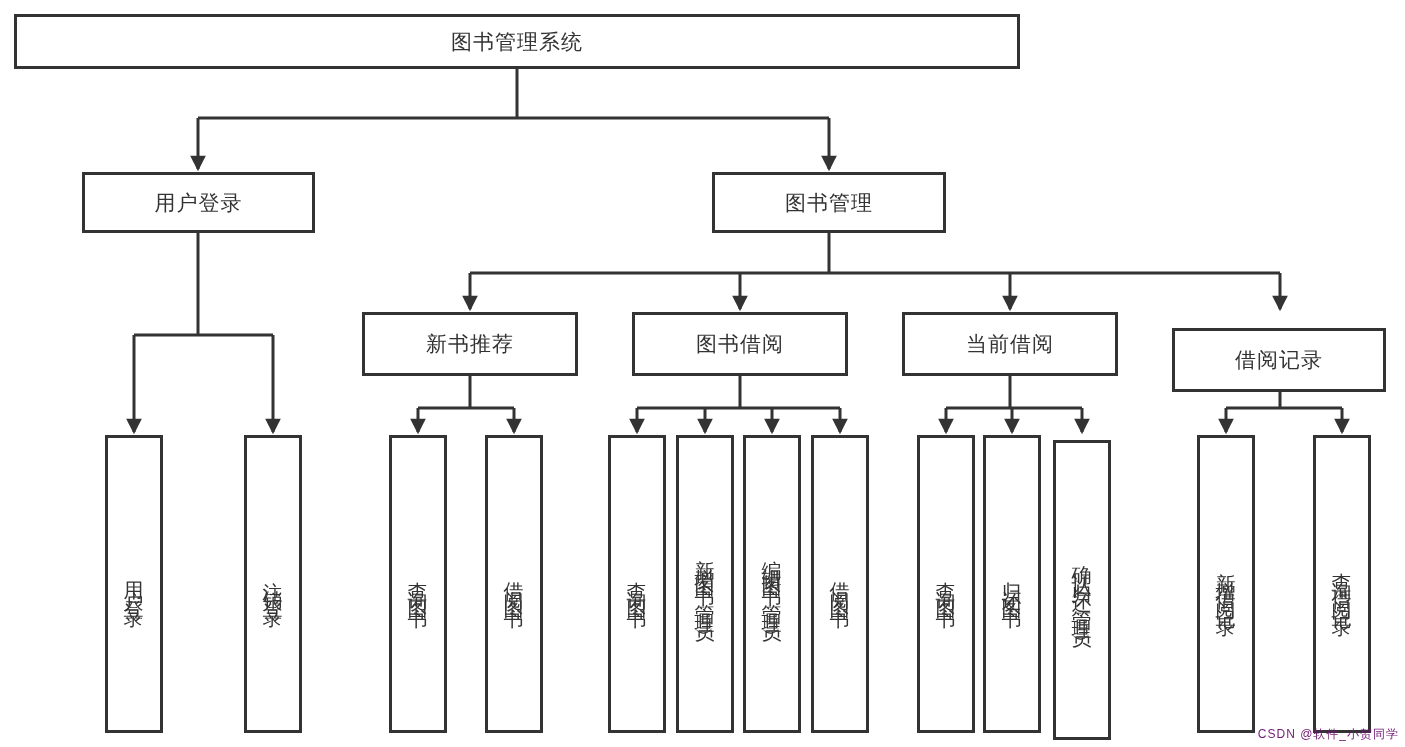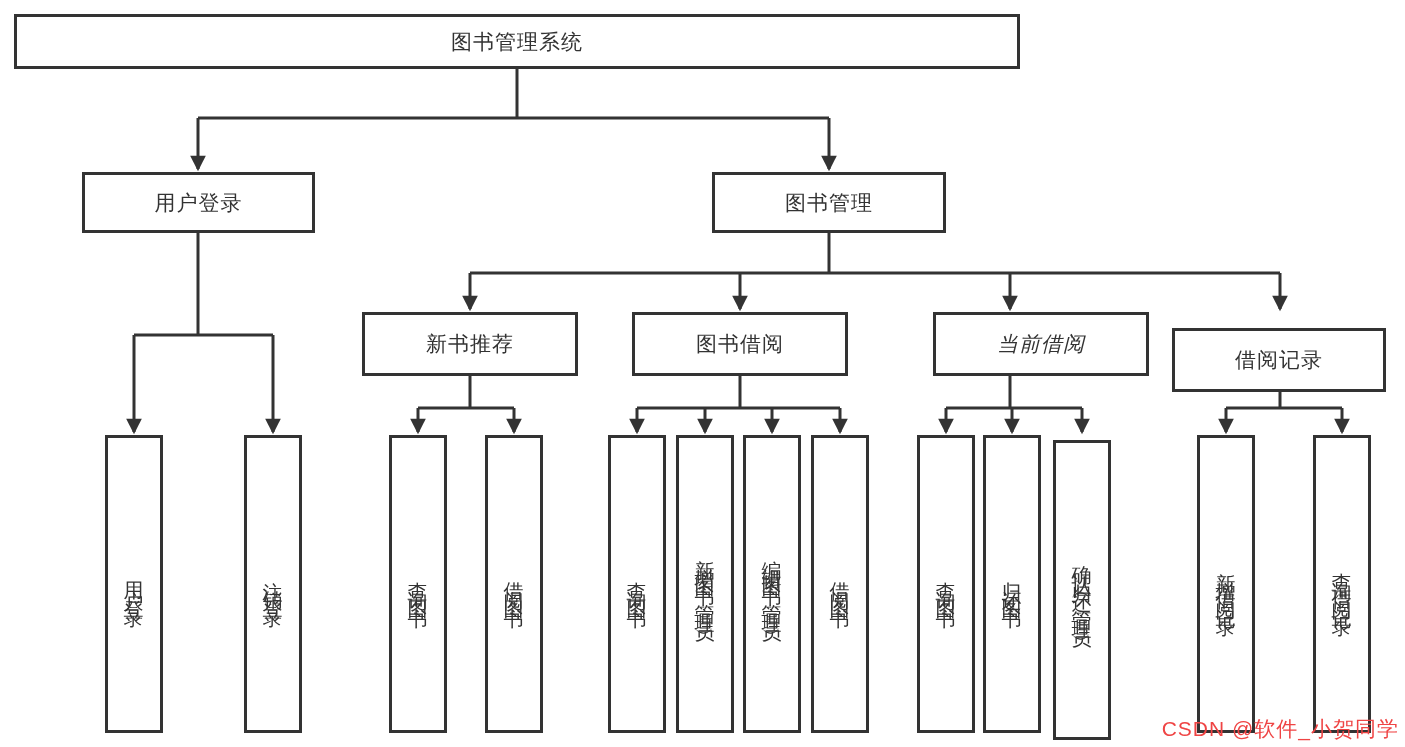--- a/index.html
+++ b/index.html
@@ -35,22 +35,22 @@
     text-orientation: mixed;
     font-size: 20px;
     line-height: 1;
     letter-spacing: 9px;
     white-space: nowrap;
   }
   .watermark {
     position: absolute;
     right: 6px;
     bottom: 4px;
-    font-size: 21px;
-    color: #ef4444;
+    font-size: 12px;
+    color: #701a75;
     letter-spacing: 1px;
   }
 </style>
 </head>
 <body>
 
 <div class="canvas">
 
   <svg class="connectors" viewBox="0 0 1405 747" xmlns="http://www.w3.org/2000/svg">
     <defs>
@@ -112,21 +112,21 @@
   <div class="box" style="left:712px; top:172px; width:234px; height:61px;justify-content:center;">
     <span class="hlabel">图书管理</span>
   </div>
 
   <div class="box" style="left:632px; top:312px; width:216px; height:64px;">
     <span class="hlabel">图书借阅</span>
   </div>
   <div class="box" style="left:362px; top:312px; width:216px; height:64px;">
     <span class="hlabel">新书推荐</span>
   </div>
-  <div class="box" style="left:933px; top:312px; width:216px; height:64px;font-style:italic;">
+  <div class="box" style="left:902px; top:312px; width:216px; height:64px;">
     <span class="hlabel">当前借阅</span>
   </div>
   <div class="box" style="left:1172px; top:312px; width:214px; height:64px;margin-top:16px;">
     <span class="hlabel">借阅记录</span>
   </div>
 
   <div class="box leaf" style="left:105px;">
     <span class="vtext">用户登录</span>
   </div>
   <div class="box leaf" style="left:244px;">

